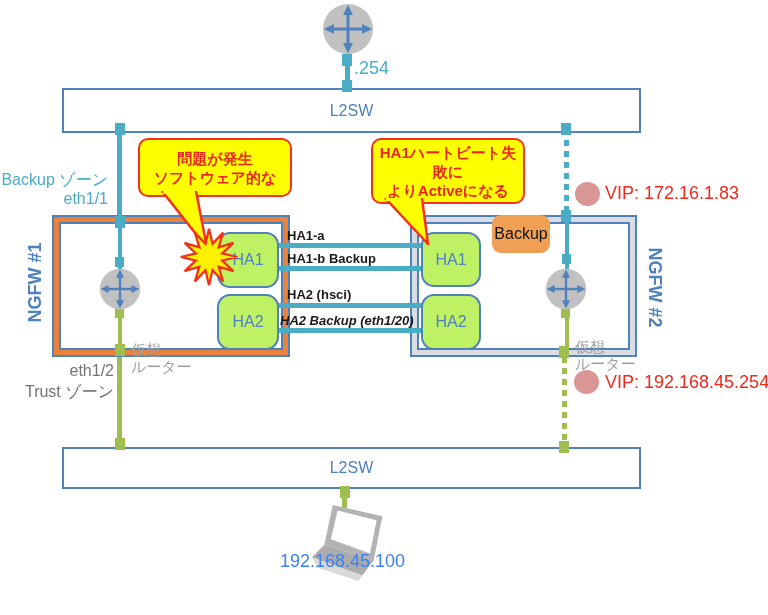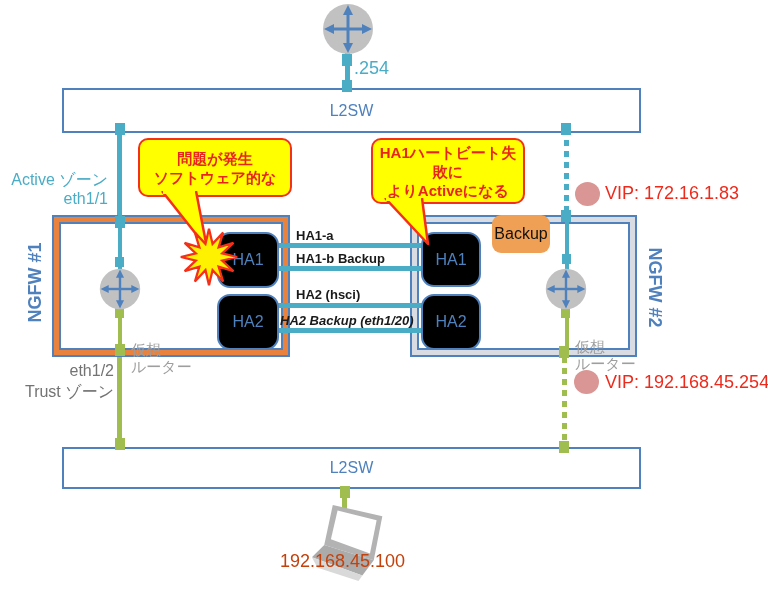--- a/index.html
+++ b/index.html
@@ -13,38 +13,38 @@
   .vdot-green{position:absolute;width:5px;background:repeating-linear-gradient(to bottom,#9FBE4F 0 6px,rgba(0,0,0,0) 6px 11px);}
   .sq{position:absolute;width:10px;height:12px;}
   .sq-t{background:#4BACC6;}
   .sq-g{background:#9FBE4F;}
   .l2sw{position:absolute;left:62px;width:575px;background:#fff;border:2px solid #4F81BD;
         display:flex;align-items:center;justify-content:center;color:#4F81BD;font-size:16px;}
   .ngfw-outer{position:absolute;border:2px solid #4F81BD;}
   .ngfw-mid1{width:100%;height:100%;border:5px solid #E8823C;box-sizing:border-box;}
   .ngfw-mid2{width:100%;height:100%;border:5px solid #D9DDE3;box-sizing:border-box;}
   .ngfw-inner{width:100%;height:100%;border:2px solid #4F81BD;box-sizing:border-box;background:#fff;}
-  .habox{position:absolute;background:#000000;border:2px solid #4F81BD;border-radius:13px;
+  .habox{position:absolute;background:#bef264;border:2px solid #4F81BD;border-radius:13px;
          display:flex;align-items:center;justify-content:center;color:#4F81BD;font-size:16px;}
   .halink{position:absolute;left:273px;width:157px;height:5px;background:#4BACC6;}
-  .halabel{position:absolute;left:296px;color:#1a1a1a;font-size:13px;font-weight:600;white-space:nowrap;}
+  .halabel{position:absolute;left:287px;color:#1a1a1a;font-size:13px;font-weight:600;white-space:nowrap;}
   .callout{position:absolute;background:#FFFF00;border:2.5px solid #F5301A;border-radius:10px;
            color:#E8251C;font-weight:700;font-size:15px;line-height:19px;text-align:center;
            display:flex;flex-direction:column;justify-content:center;z-index:6;}
   .tail{position:absolute;z-index:7;}
   .viprow-circle{position:absolute;width:25px;height:24px;border-radius:50%;background:#D99694;}
   .viptext{position:absolute;color:#ED2A1C;font-size:18px;font-weight:500;white-space:nowrap;}
   .zone-teal{position:absolute;color:#4BACC6;font-size:16px;text-align:right;white-space:nowrap;}
   .zone-green{position:absolute;color:#737373;font-size:16px;text-align:right;white-space:nowrap;}
   .ngfw-name{position:absolute;color:#4F81BD;font-size:18px;font-weight:700;white-space:nowrap;text-align:center;}
   .vr-label{position:absolute;color:#9E9E9E;font-size:15px;line-height:17px;white-space:nowrap;margin-top:40px;}
   .badge{position:absolute;left:492px;top:215px;width:58px;height:38px;background:#F0A055;border-radius:9px;
          display:flex;align-items:center;justify-content:center;color:#111;font-size:16px;font-weight:500;z-index:5;}
   .ip254{position:absolute;left:354px;top:58px;color:#4BACC6;font-size:18px;}
-  .client-ip{position:absolute;left:280px;top:551px;color:#c2410c;font-size:18px;z-index:4;}
+  .client-ip{position:absolute;left:280px;top:551px;color:#3b82f6;font-size:18px;z-index:4;}
   .client-name{position:absolute;left:282px;top:581px;color:#9FBE4F;font-size:18px;font-weight:700;}
   svg{display:block;}
 </style>
 </head>
 <body>
 
 <div id="stage">
 
   <div class="line teal-bg" style="left:345px;top:53px;width:5px;height:35px;"></div>
   <div class="line teal-bg" style="left:117px;top:129px;width:5px;height:96px;"></div>
@@ -158,21 +158,21 @@
     <span>HA2</span>
   </div>
 
   <div class="badge">
     <span>Backup</span>
   </div>
 
   <div class="ngfw-name" style="left:-5px;top:272px;width:80px;transform:rotate(-90deg);">NGFW #1</div>
   <div class="ngfw-name" style="left:609px;top:277px;width:90px;transform:rotate(90deg);">NGFW #2</div>
 
-  <div class="zone-teal" style="left:0;top:170px;width:108px;">Active ゾーン</div>
+  <div class="zone-teal" style="left:0;top:170px;width:108px;">Backup ゾーン</div>
   <div class="zone-teal" style="left:0;top:190px;width:108px;">eth1/1</div>
   <div class="zone-green" style="left:0;top:362px;width:114px;">eth1/2</div>
   <div class="zone-green" style="left:0;top:382px;width:114px;">Trust ゾーン</div>
 
   <div class="ip254">.254</div>
 
   <div class="viprow-circle" style="left:575px;top:182px;"></div>
   <div class="viptext" style="left:605px;top:183px;">VIP: 172.16.1.83</div>
   <div class="viprow-circle" style="left:574px;top:370px;"></div>
   <div class="viptext" style="left:605px;top:372px;">VIP: 192.168.45.254</div>

